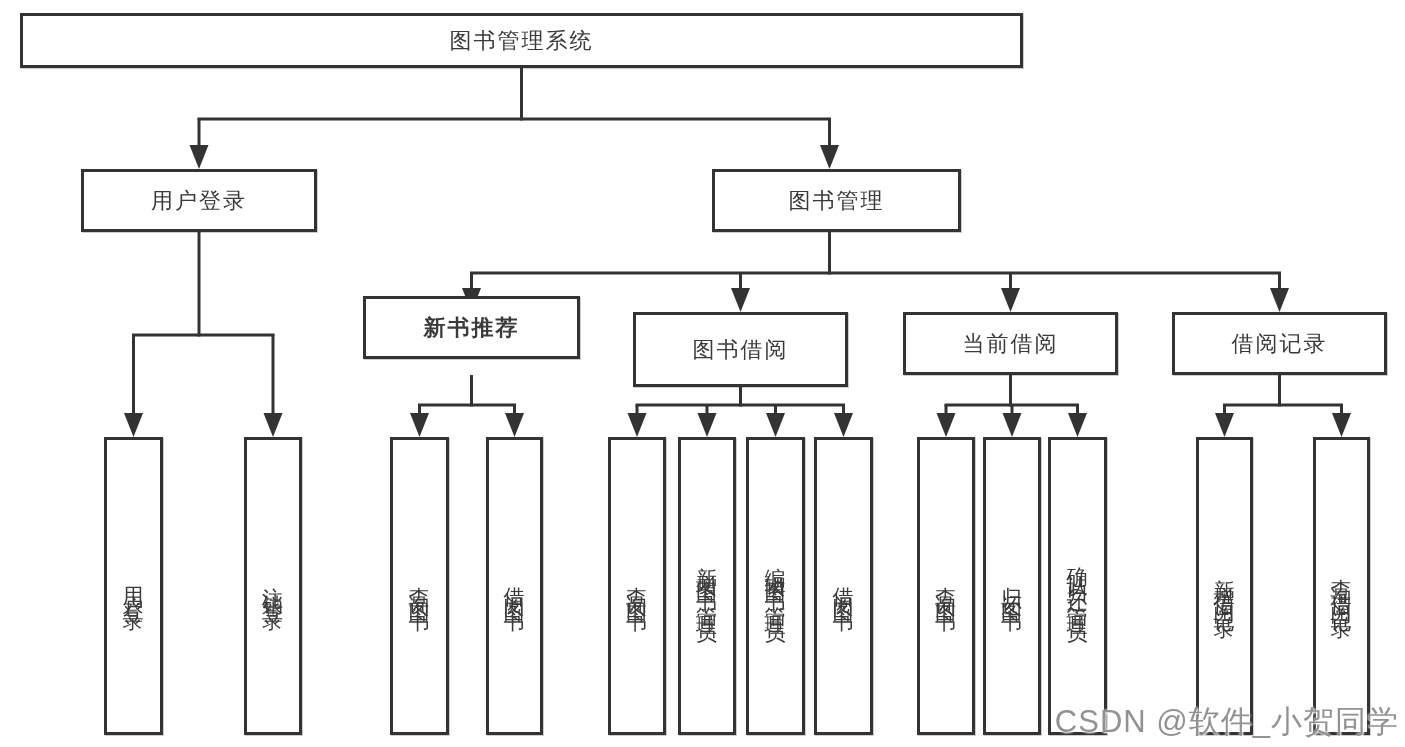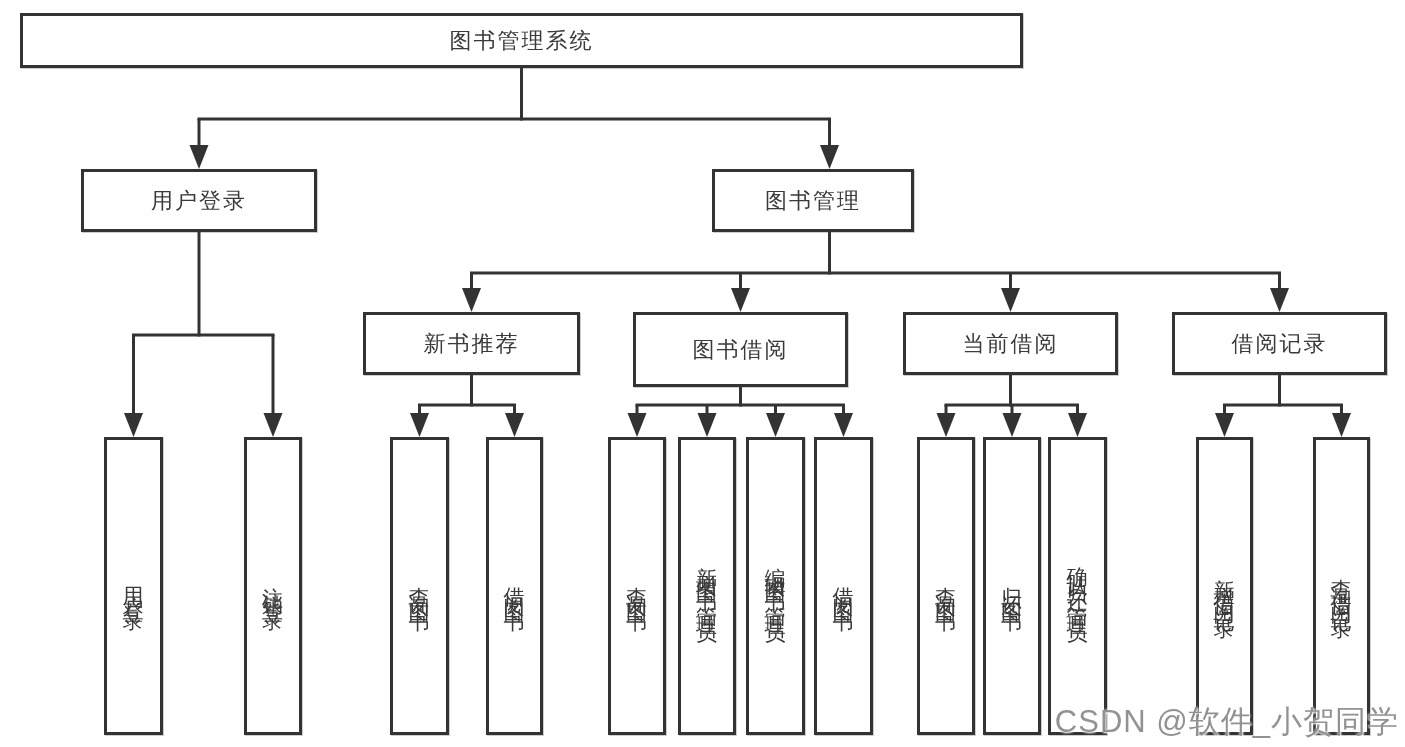--- a/index.html
+++ b/index.html
@@ -139,25 +139,25 @@
     </g>
   </svg>
 
   <div class="hbox" style="left:20px; top:13px; width:1003px; height:55px;">
     <span>图书管理系统</span>
   </div>
 
   <div class="hbox" style="left:81px; top:169px; width:236px; height:63px;">
     <span>用户登录</span>
   </div>
-  <div class="hbox" style="left:712px; top:169px; width:202px; height:63px;justify-content:center;">
+  <div class="hbox" style="left:712px; top:169px; width:249px; height:63px;justify-content:center;">
     <span>图书管理</span>
   </div>
 
-  <div class="hbox" style="left:363px; top:312px; width:217px; height:63px;">
+  <div class="hbox" style="left:363px; top:296px; width:217px; height:63px;font-weight:bold;">
     <span>新书推荐</span>
   </div>
   <div class="hbox" style="left:633px; top:312px; width:215px; height:75px;">
     <span>图书借阅</span>
   </div>
   <div class="hbox" style="left:903px; top:312px; width:215px; height:63px;">
     <span>当前借阅</span>
   </div>
   <div class="hbox" style="left:1172px; top:312px; width:215px; height:63px;">
     <span>借阅记录</span>

